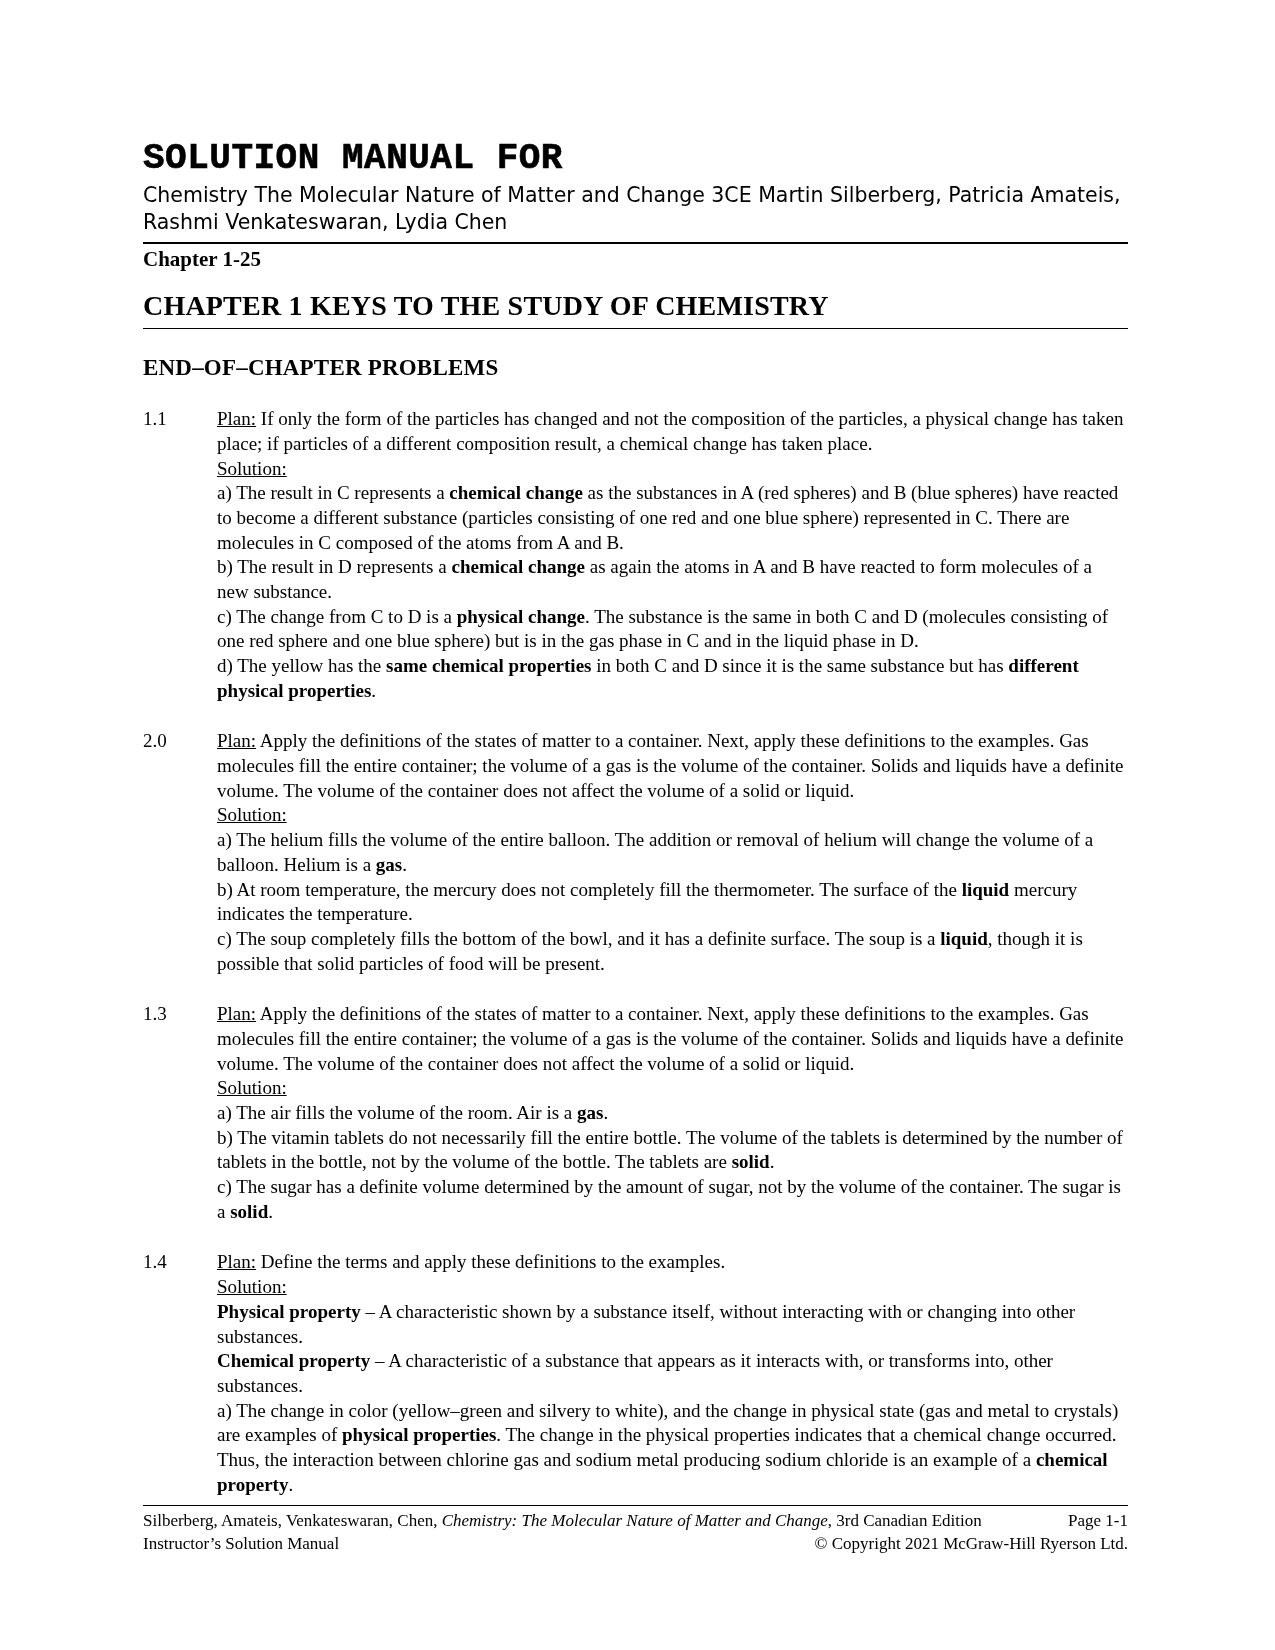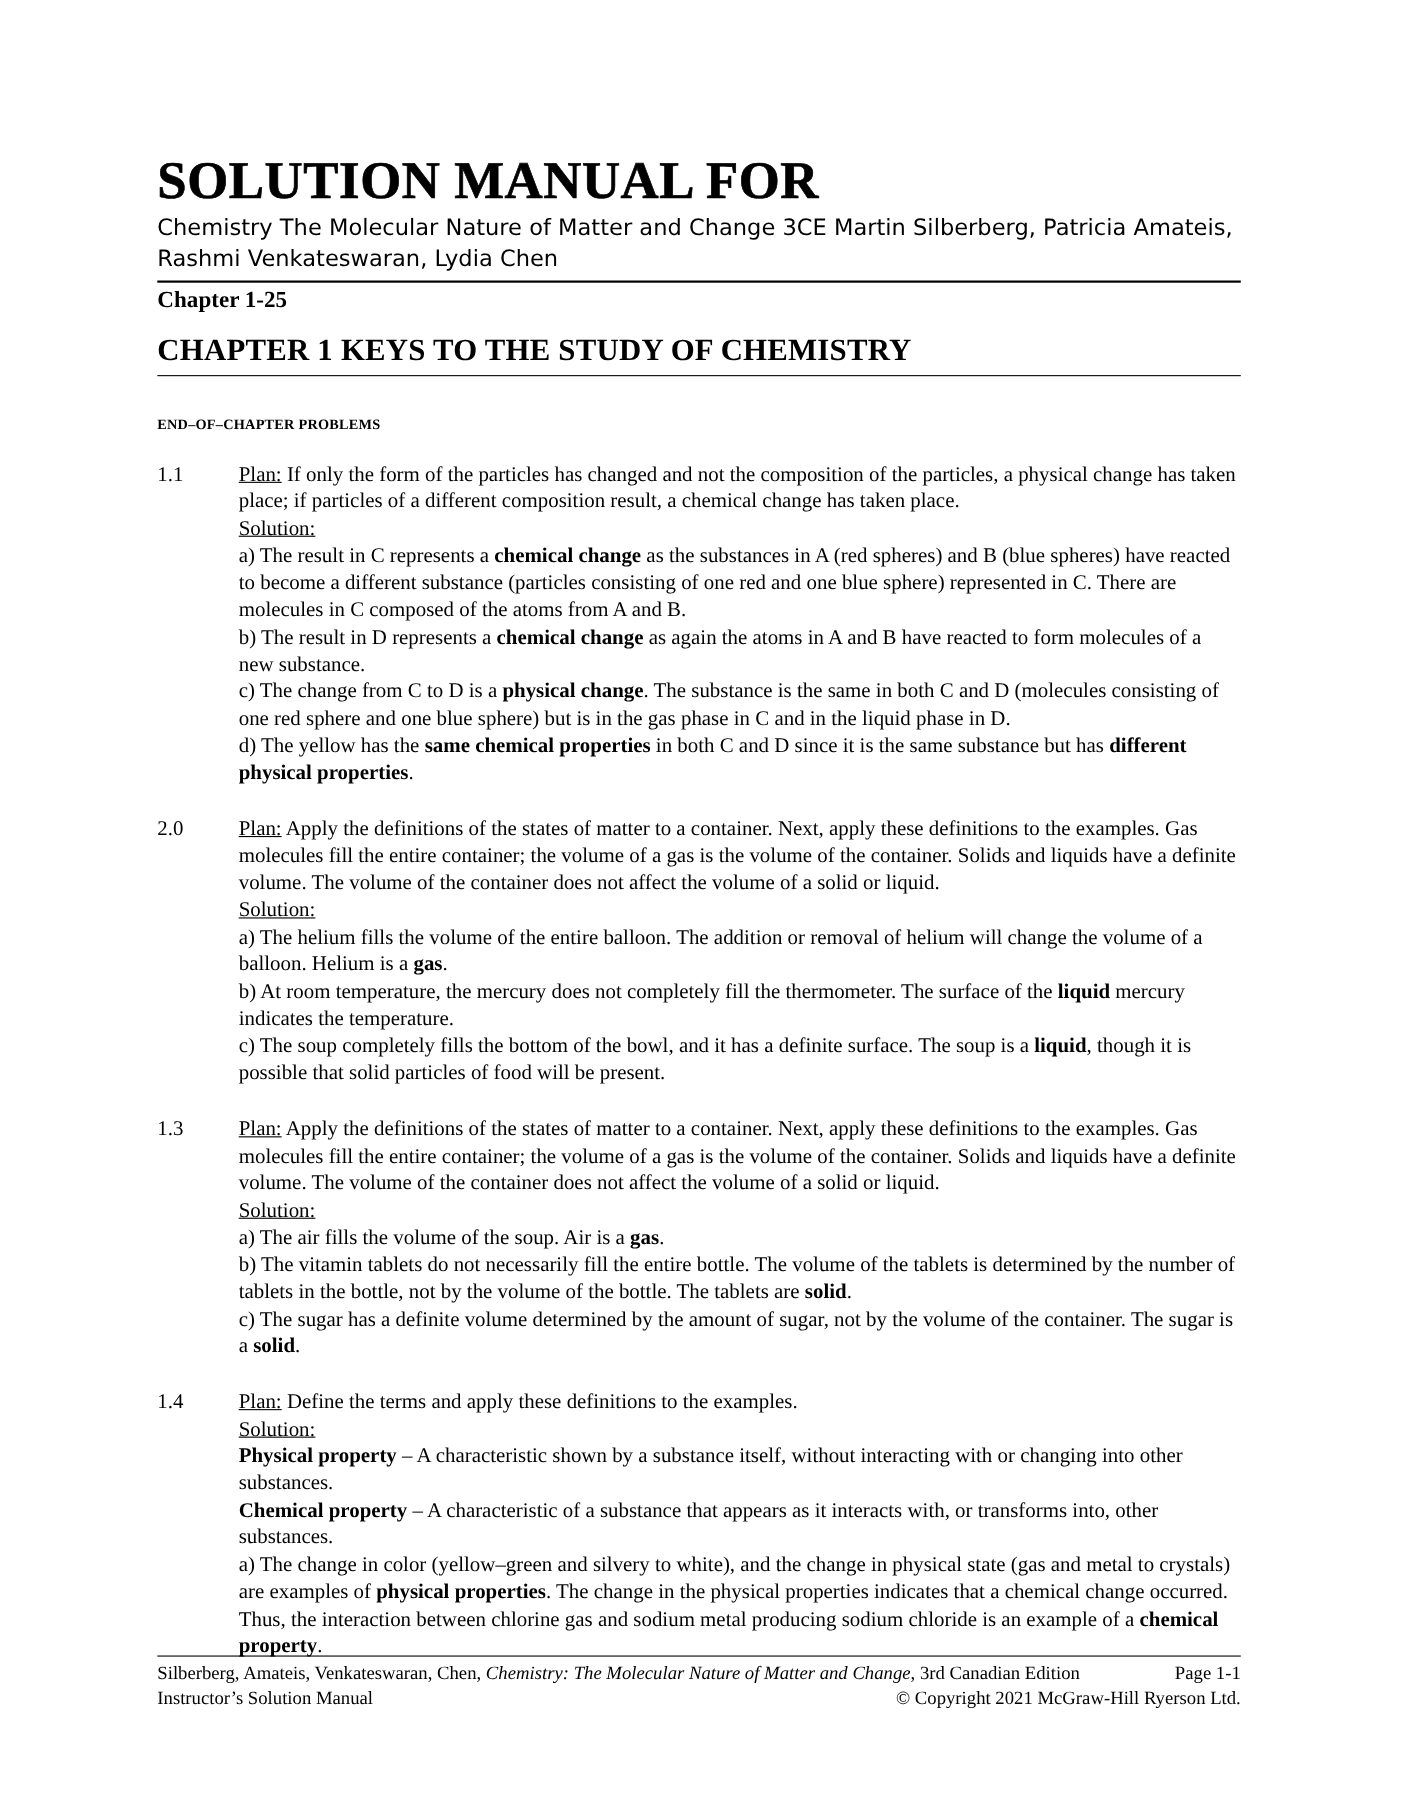--- a/index.html
+++ b/index.html
@@ -24,23 +24,23 @@
   }
   .content {
     position: absolute;
     left: 143px;
     top: 140px;
     width: 985px;
   }
 
   
   .masthead-title {
-    font-family: Liberation Serif, serif;
+    font-family: Liberation Mono, monospace;
     font-weight: bold;
-    font-size: 48px;
+    font-size: 36px;
     line-height: 1.05;
     letter-spacing: 0.5px;
     margin: 0 0 4px 0;
     -webkit-text-stroke: 0.6px #000;
   }
   .masthead-sub {
     font-family: "DejaVu Sans", sans-serif;
     font-size: 20.5px;
     line-height: 1.35;
     margin: 0 0 2px 0;
@@ -64,23 +64,23 @@
   .chapter-heading {
     font-family: "Liberation Serif", serif;
     font-size: 28px;
     margin: 18px 0 6px 0;
     letter-spacing: 0.2px;
   }
 
   .section-heading {
     font-family: "Liberation Serif", serif;
     font-weight: bold;
-    font-size: 13px;
+    font-size: 23px;
     letter-spacing: 0.2px;
-    margin: 36px 0 0 0;
+    margin: 26px 0 0 0;
   }
 
   
   .problem {
     display: flex;
     margin-top: 26px;
   }
   .problem-number {
     width: 74px;
     flex: 0 0 74px;
@@ -164,21 +164,21 @@
             <p><span>a) The helium fills the volume of the entire balloon.  The addition or removal of helium will change the volume of a balloon.  Helium is a </span><span class="b">gas</span><span>.</span></p>
             <p><span>b) At room temperature, the mercury does not completely fill the thermometer.  The surface of the </span><span class="b">liquid</span><span> mercury indicates the temperature.</span></p>
             <p><span>c) The soup completely fills the bottom of the bowl, and it has a definite surface.  The soup is a </span><span class="b">liquid</span><span>, though it is possible that solid particles of food will be present.</span></p>
           </div>
         </div>
         <div class="problem">
           <div class="problem-number">1.3</div>
           <div class="problem-body">
             <p> <span class="u">Plan:</span><span> Apply the definitions of the states of matter to a container.  Next, apply these definitions to the examples.  Gas molecules fill the entire container; the volume of a gas is the volume of the container.  Solids and liquids have a definite volume.  The volume of the container does not affect the volume of a solid or liquid.</span></p>
             <p><span class="u">Solution:</span></p>
-            <p><span>a) The air fills the volume of the soup. Air is a </span><span class="b">gas</span><span>.</span></p>
+            <p><span>a) The air fills the volume of the room. Air is a </span><span class="b">gas</span><span>.</span></p>
             <p><span>b) The vitamin tablets do not necessarily fill the entire bottle.  The volume of the tablets is determined by the number of tablets in the bottle, not by the volume of the bottle.   The tablets are </span><span class="b">solid</span><span>.</span></p>
             <p><span>c) The sugar has a definite volume determined by the amount of sugar, not by the volume of the container.  The sugar is a </span><span class="b">solid</span><span>.</span></p>
           </div>
         </div>
         <div class="problem">
           <div class="problem-number">1.4</div>
           <div class="problem-body">
             <p><span class="u">Plan:</span><span> Define the terms and apply these definitions to the examples.</span></p>
             <p><span class="u">Solution:</span></p>
             <p><span class="b">Physical property</span><span> – A characteristic shown by a substance itself, without interacting with or changing into other substances.</span></p>

